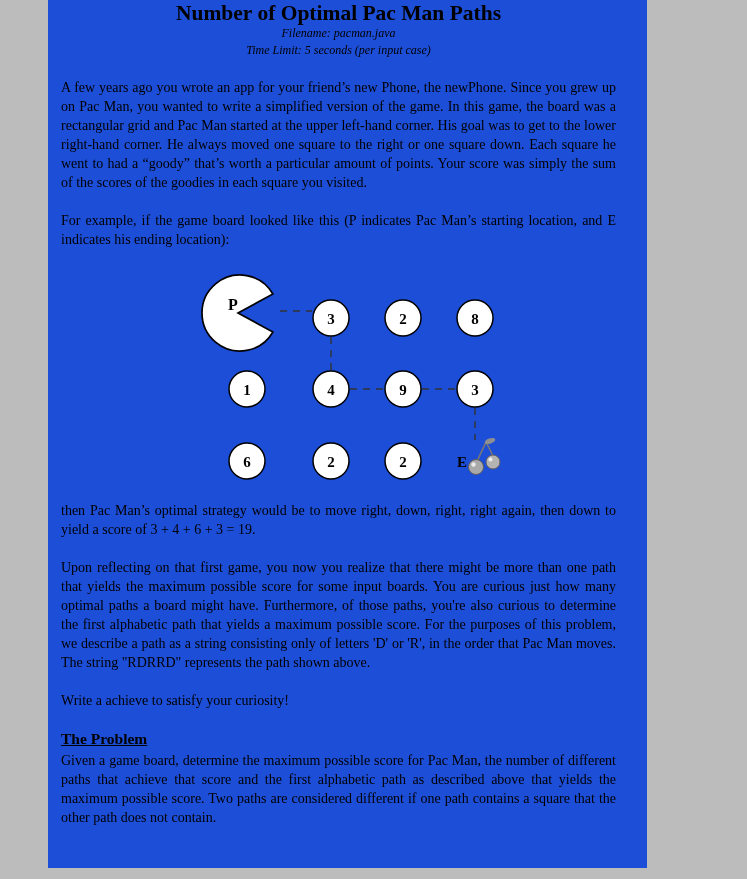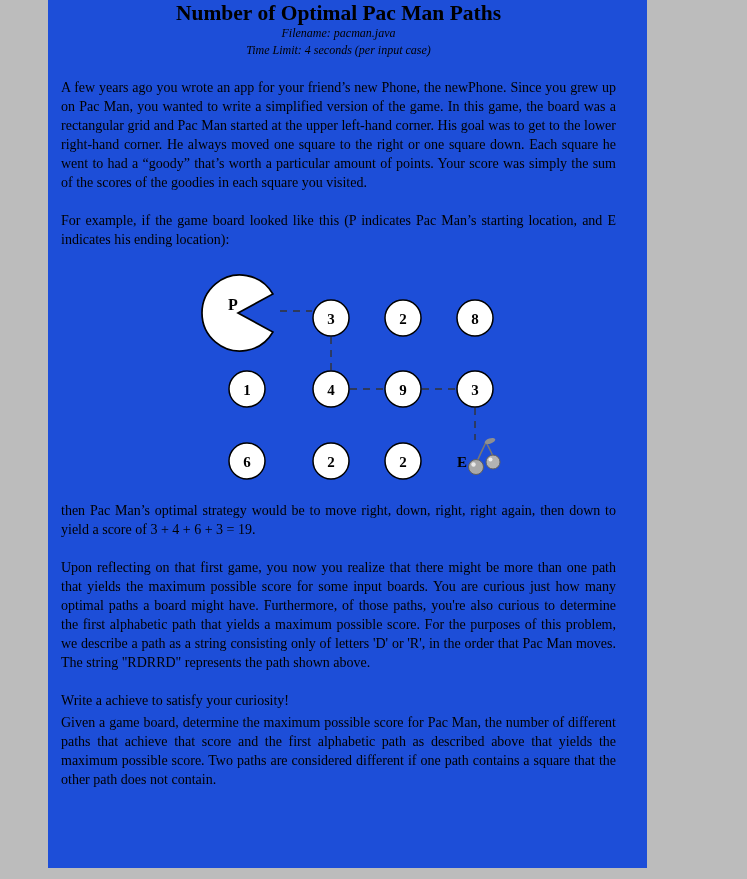--- a/index.html
+++ b/index.html
@@ -49,21 +49,21 @@
   }
   p.problem { margin-top: 3px; }
 </style>
 </head>
 <body>
 
 <div class="page">
 
   <h1 class="title">Number of Optimal Pac Man Paths</h1>
   <div class="sub">Filename: pacman.java</div>
-  <div class="sub">Time Limit: 4 seconds (per input case)</div>
+  <div class="sub">Time Limit: 5 seconds (per input case)</div>
 
   <p class="body">A few years ago you wrote an app for your friend’s new Phone, the newPhone.  Since you grew up on Pac Man, you wanted to write a simplified version of the game.  In this game, the board was a rectangular grid and Pac Man started at the upper left-hand corner.  His goal was to get to the lower right-hand corner.  He always moved one square to the right or one square down.  Each square he went to had a “goody” that’s worth a particular amount of points.  Your score was simply the sum of the scores of the goodies in each square you visited.</p>
 
   <p class="body">For example, if the game board looked like this (P indicates Pac Man’s starting location, and E indicates his ending location):</p>
 
   <div class="diagram">
     <svg class="board" width="330" height="212" viewBox="0 0 330 212">
 
       <g stroke="#333" stroke-width="1.4" stroke-dasharray="7 6">
         <line x1="84" y1="41" x2="116" y2="41"></line>
@@ -131,15 +131,16 @@
       </g>
     </svg>
   </div>
 
   <p class="body">then Pac Man’s optimal strategy would be to move right, down, right, right again, then down to yield a score of 3 + 4 + 6 + 3 = 19.</p>
 
   <p class="body">Upon reflecting on that first game, you now you realize that there might be more than one path that yields the maximum possible score for some input boards. You are curious just how many optimal paths a board might have. Furthermore, of those paths, you're also curious to determine the first alphabetic path that yields a maximum possible score. For the purposes of this problem, we describe a path as a string consisting only of letters 'D' or 'R', in the order that Pac Man moves. The string "RDRRD" represents the path shown above.</p>
 
   <p class="body single">Write a achieve to satisfy your curiosity!</p>
 
+  <div class="heading">The Problem</div>
   <p class="body problem">Given a game board, determine the maximum possible score for Pac Man, the number of different paths that achieve that score and the first alphabetic path as described above that yields the maximum possible score. Two paths are considered different if one path contains a square that the other path does not contain.</p>
 
 </div>
 
 </body></html>

